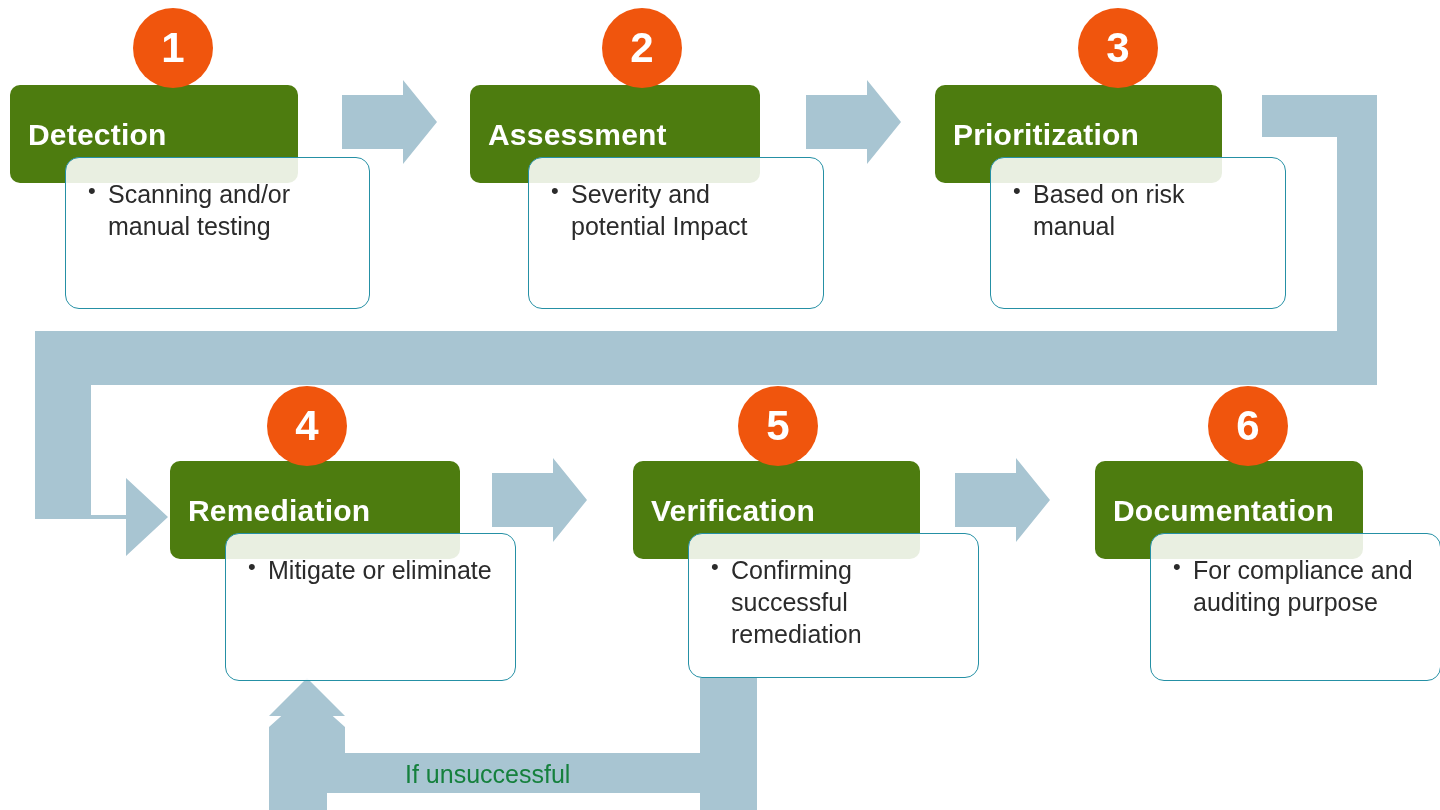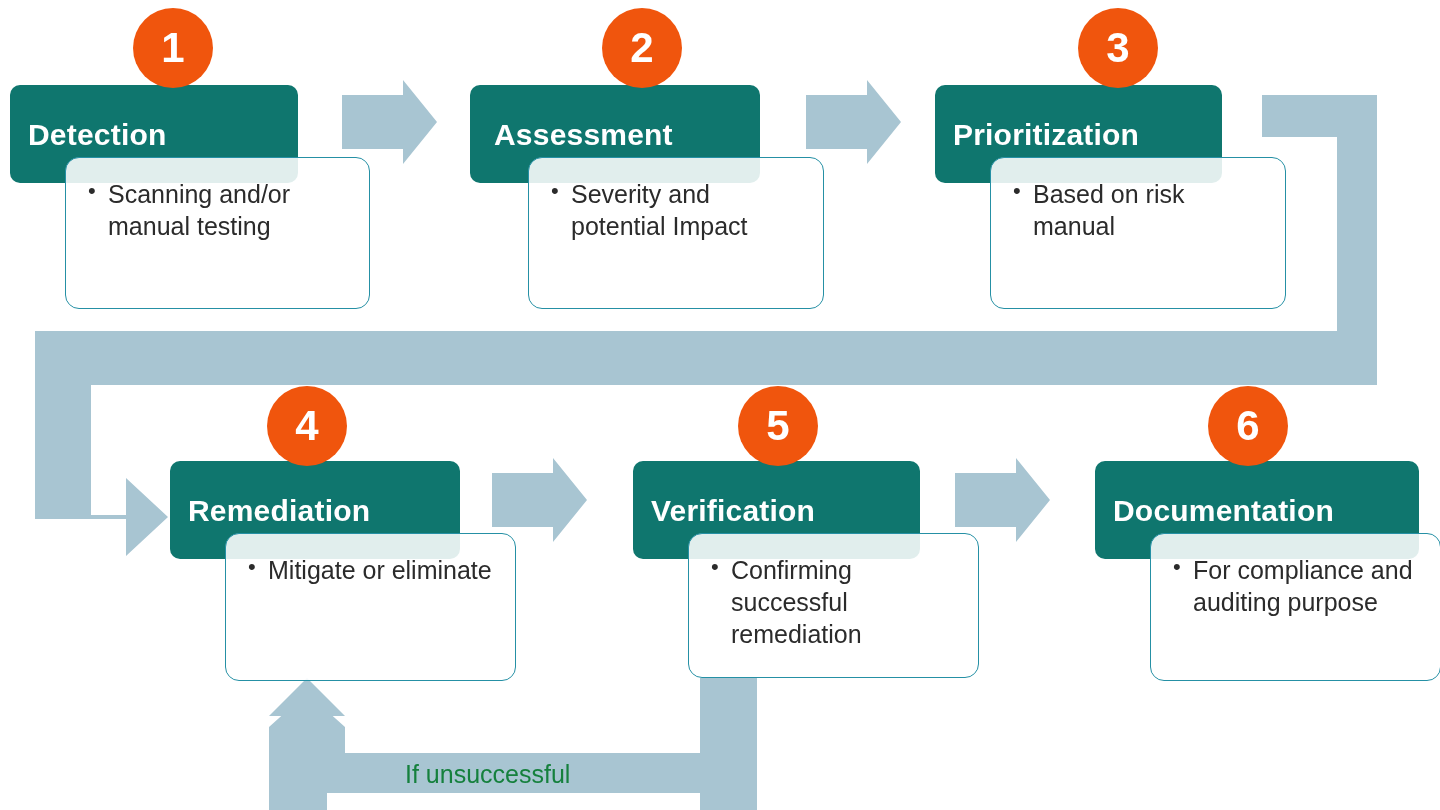--- a/index.html
+++ b/index.html
@@ -35,21 +35,21 @@
     position: absolute;
     z-index: 5;
   }
 
   
   .step-header {
     position: absolute;
     left: 0;
     top: 0;
     border-radius: 10px;
-    background: #0f766e;
+    background: #4d7c0f;
     box-sizing: border-box;
     display: flex;
     align-items: center;
     z-index: 6;
   }
   .step-title {
     color: #ffffff;
     font-size: 30px;
     font-weight: bold;
     letter-spacing: 0.2px;
@@ -148,21 +148,21 @@
     </div>
     <div class="step-card" style="left:55px; top:157px; width:305px; height:152px;">
       <ul class="step-card-body">
         <li>Scanning and/or manual testing</li>
       </ul>
     </div>
     <div class="step-badge" style="left:123px; top:8px;">1</div>
   </div>
 
   <div class="step" style="left:470px; top:0px; width:360px; height:310px;">
-    <div class="step-header" style="width:290px; height:98px; top:85px;padding-left:6px;">
+    <div class="step-header" style="width:290px; height:98px; top:85px;">
       <span class="step-title">Assessment</span>
     </div>
     <div class="step-card" style="left:58px; top:157px; width:296px; height:152px;">
       <ul class="step-card-body">
         <li>Severity and potential Impact</li>
       </ul>
     </div>
     <div class="step-badge" style="left:132px; top:8px;">2</div>
   </div>
 
@@ -196,21 +196,21 @@
     </div>
     <div class="step-card" style="left:55px; top:155px; width:291px; height:145px;">
       <ul class="step-card-body">
         <li>Confirming successful remediation</li>
       </ul>
     </div>
     <div class="step-badge" style="left:105px; top:8px;">5</div>
   </div>
 
   <div class="step" style="left:1095px; top:378px; width:350px; height:310px;">
-    <div class="step-header" style="width:324px; height:98px; top:83px;align-items:center;">
+    <div class="step-header" style="width:268px; height:98px; top:83px;align-items:center;">
       <span class="step-title">Documentation</span>
     </div>
     <div class="step-card" style="left:55px; top:155px; width:291px; height:148px;">
       <ul class="step-card-body">
         <li>For compliance and auditing purpose</li>
       </ul>
     </div>
     <div class="step-badge" style="left:113px; top:8px;">6</div>
   </div>
 

